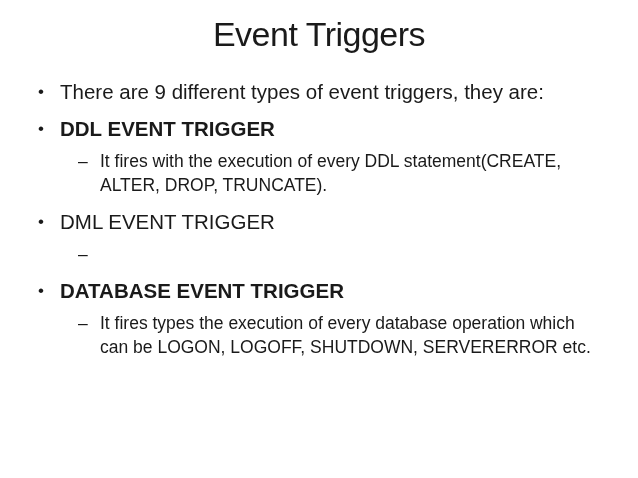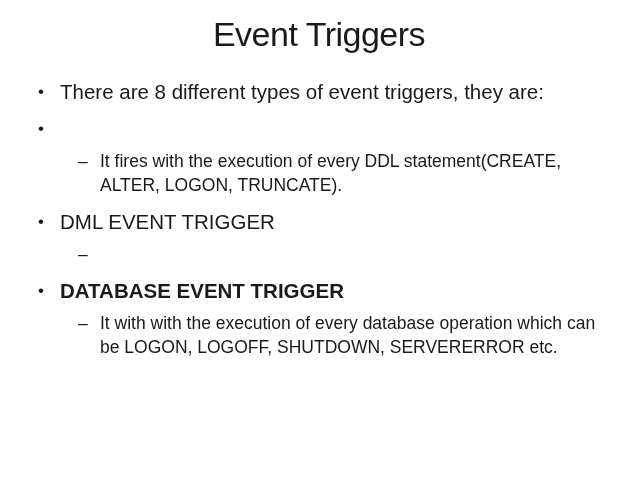--- a/index.html
+++ b/index.html
@@ -77,49 +77,50 @@
 <body>
 
 <div class="slide">
   <h1 class="slide-title">Event Triggers</h1>
 
   <div class="content">
 
     <div class="group">
       <div class="row1">
         <span class="marker">•</span>
-        <span class="text" style="font-weight: 400;">There are 8 different types of event triggers, they are:</span>
+        <span class="text" style="font-weight: 400;">There are 9 different types of event triggers, they are:</span>
       </div>
     </div>
 
     <div class="group">
       <div class="row1">
         <span class="marker">•</span>
+        <span class="text" style="font-weight: 700;">DDL EVENT TRIGGER</span>
       </div>
       <div class="row2">
         <span class="marker">–</span>
-        <span class="text">It fires with the execution of every DDL statement(CREATE, ALTER, LOGON, TRUNCATE).</span>
+        <span class="text">It fires with the execution of every DDL statement(CREATE, ALTER, DROP, TRUNCATE).</span>
       </div>
     </div>
 
     <div class="group">
       <div class="row1">
         <span class="marker">•</span>
         <span class="text" style="font-weight: 400;">DML EVENT TRIGGER</span>
       </div>
       <div class="row2">
         <span class="marker">–</span>
       </div>
     </div>
 
     <div class="group">
       <div class="row1">
         <span class="marker">•</span>
         <span class="text" style="font-weight: 700;">DATABASE EVENT TRIGGER</span>
       </div>
       <div class="row2">
         <span class="marker">–</span>
-        <span class="text">It with with the execution of every database operation which can be LOGON, LOGOFF, SHUTDOWN, SERVERERROR etc.</span>
+        <span class="text">It fires types the execution of every database operation which can be LOGON, LOGOFF, SHUTDOWN, SERVERERROR etc.</span>
       </div>
     </div>
 
   </div>
 </div>
 
 </body></html>

